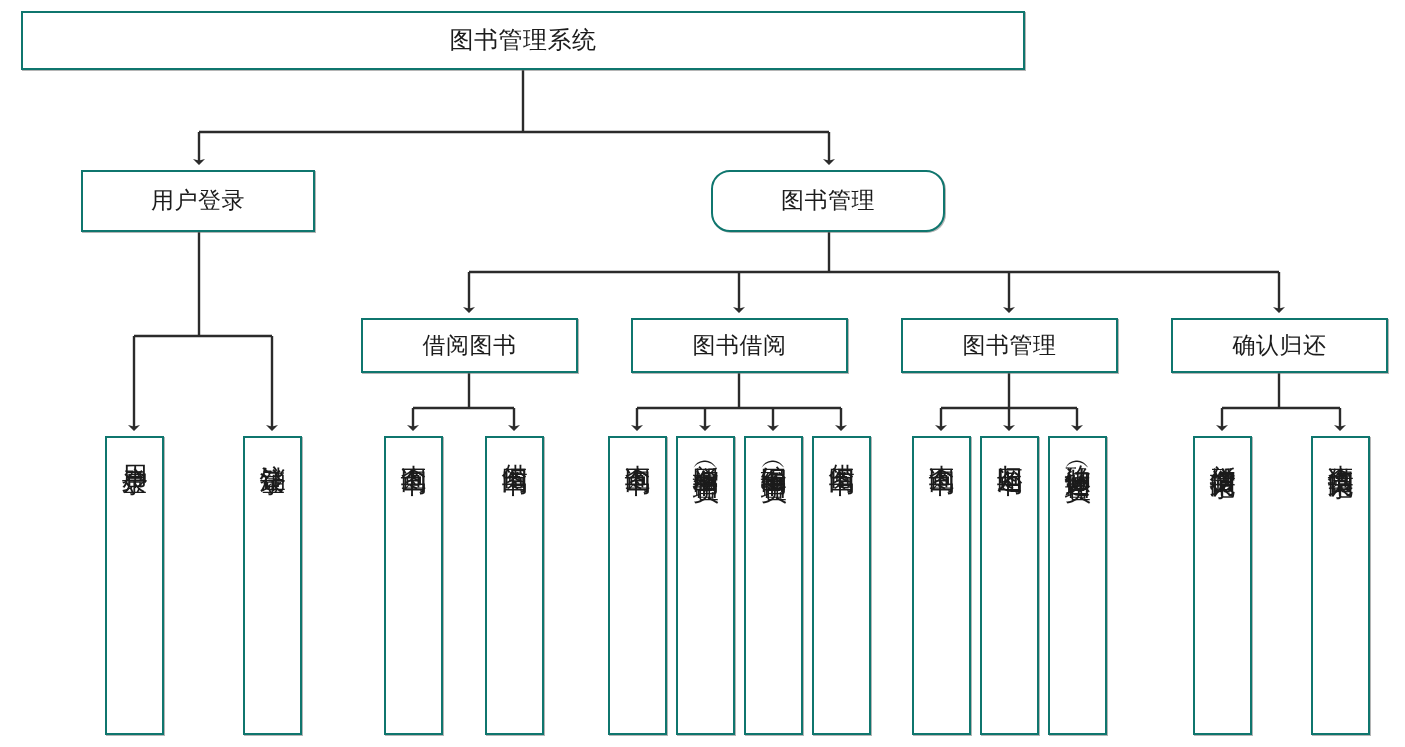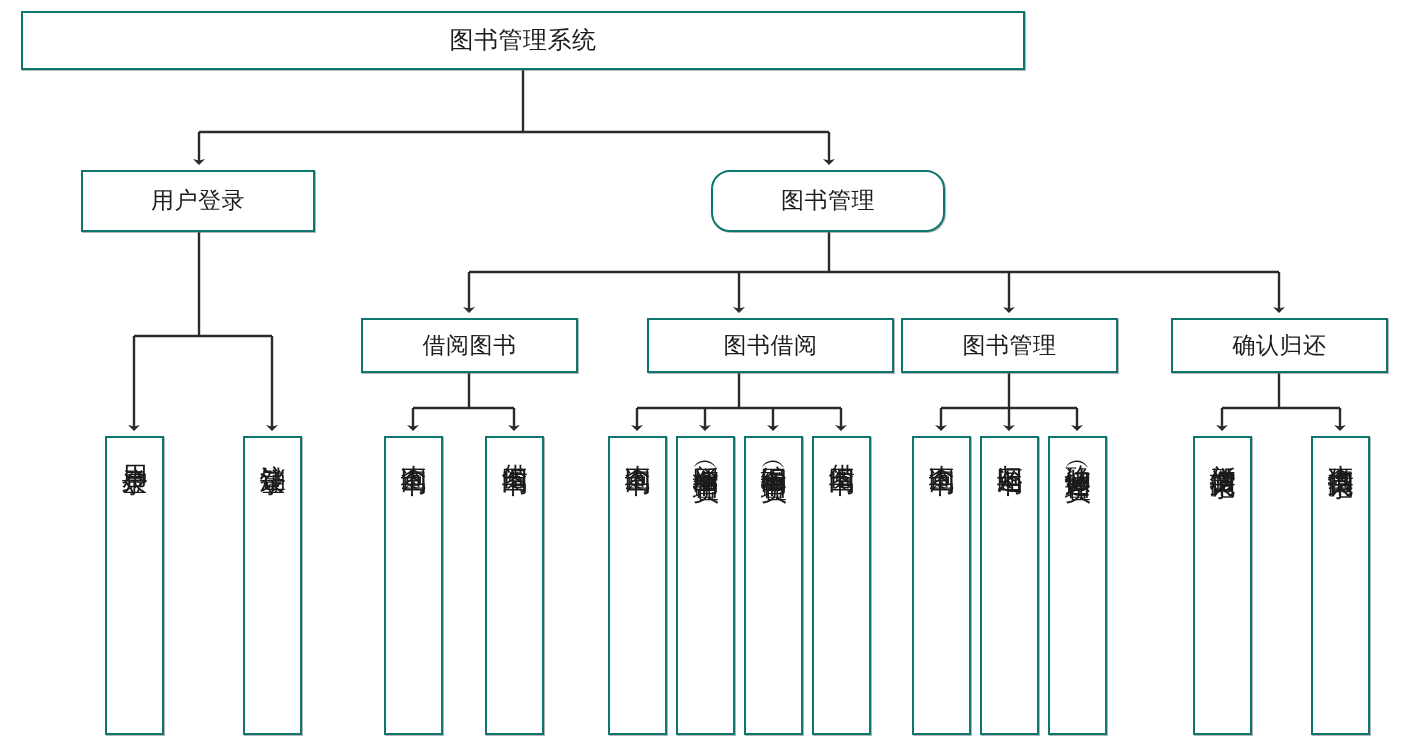--- a/index.html
+++ b/index.html
@@ -137,21 +137,21 @@
   </div>
 
   <div class="node horizontal" style="left:711px; top:170px; width:234px; height:62px;border-radius:19px;">
     <span class="node-label">图书管理</span>
   </div>
 
   <div class="node horizontal" style="left:361px; top:318px; width:217px; height:55px;">
     <span class="node-label">借阅图书</span>
   </div>
 
-  <div class="node horizontal" style="left:631px; top:318px; width:247px; height:55px;margin-left:16px;">
+  <div class="node horizontal" style="left:631px; top:318px; width:217px; height:55px;">
     <span class="node-label">图书借阅</span>
   </div>
 
   <div class="node horizontal" style="left:901px; top:318px; width:217px; height:55px;">
     <span class="node-label">图书管理</span>
   </div>
 
   <div class="node horizontal" style="left:1171px; top:318px; width:217px; height:55px;">
     <span class="node-label">确认归还</span>
   </div>

